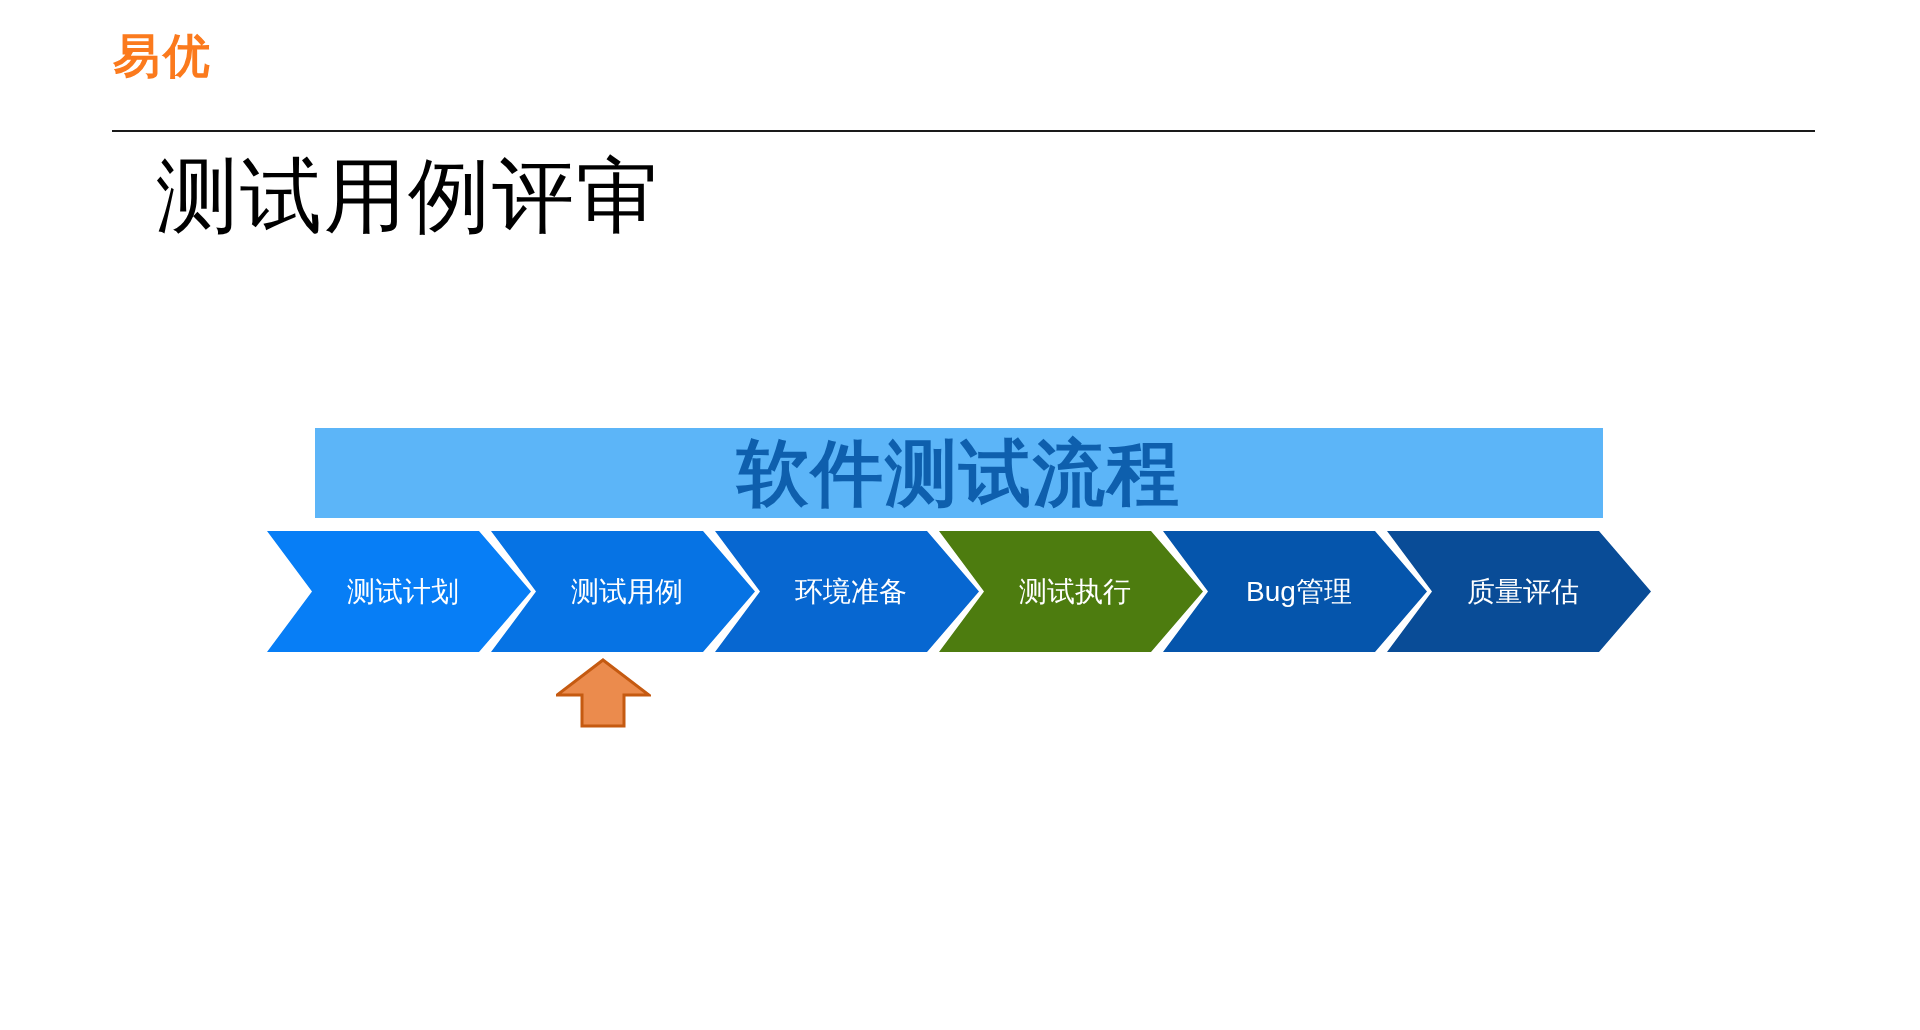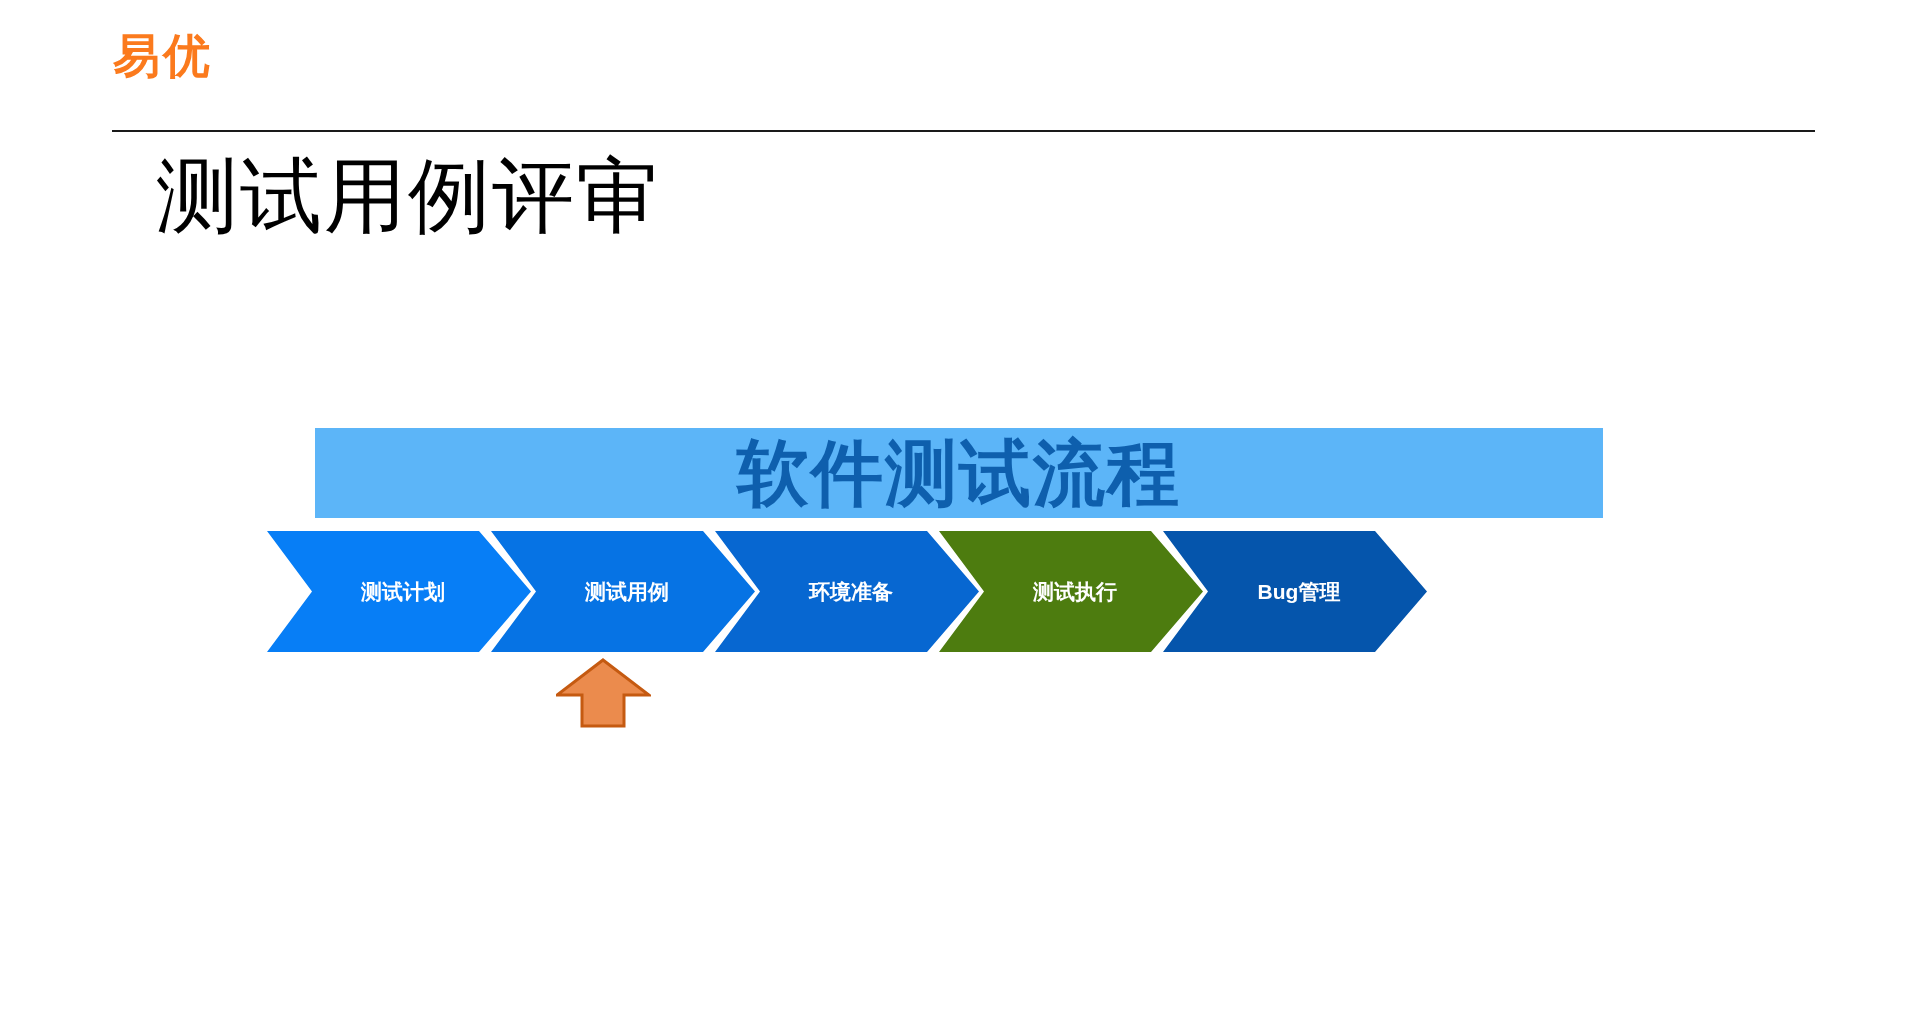--- a/index.html
+++ b/index.html
@@ -74,22 +74,22 @@
     clip-path: polygon(0 0, 212px 0, 100% 50%, 212px 100%, 0 100%, 45px 50%);
     display: flex;
     align-items: center;
     justify-content: center;
     padding-left: 42px;
     padding-right: 34px;
   }
 
   .step-label {
     color: #ffffff;
-    font-size: 21px;
-    font-weight: 700;
+    font-size: 28px;
+    font-weight: 400;
     white-space: nowrap;
     text-align: center;
   }
 
   .indicator {
     position: absolute;
     left: 556px;
     top: 658px;
     width: 95px;
     height: 70px;
@@ -117,19 +117,22 @@
       </div>
       <div class="step" style="left: 448px; background: rgb(7, 103, 209);">
         <span class="step-label">环境准备</span>
       </div>
       <div class="step" style="left: 672px; background: #4d7c0f;">
         <span class="step-label">测试执行</span>
       </div>
       <div class="step" style="left: 896px; background: rgb(5, 85, 172);">
         <span class="step-label">Bug管理</span>
       </div>
+      <div class="step" style="left: 1120px; background: rgb(9, 76, 151);">
+        <span class="step-label">质量评估</span>
+      </div>
     </div>
 
   <svg class="indicator" viewBox="0 0 95 70">
     <polygon points="47,2 93,37 68,37 68,68 26,68 26,37 1,37" stroke-width="3" stroke-linejoin="miter" fill="#EB8B4D" stroke="#C55A11"></polygon>
   </svg>
 
 </div>
 
 </body></html>

